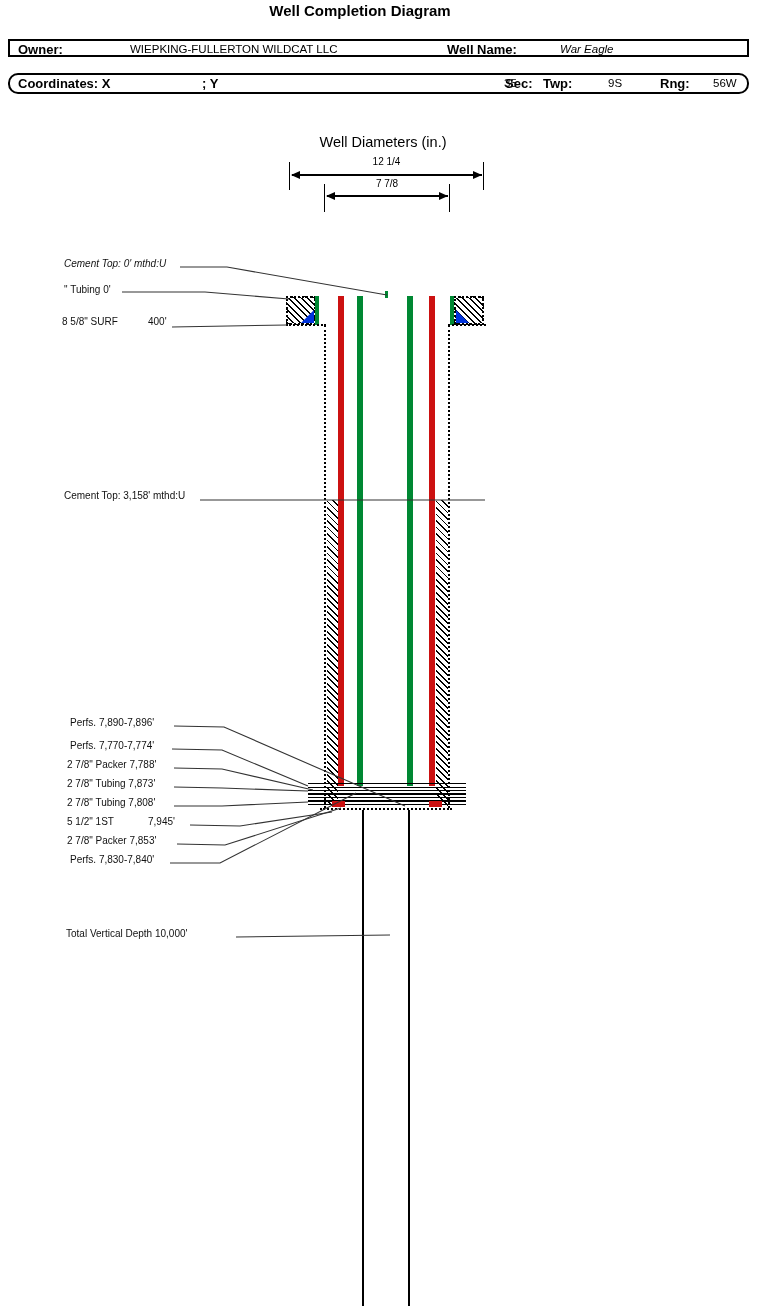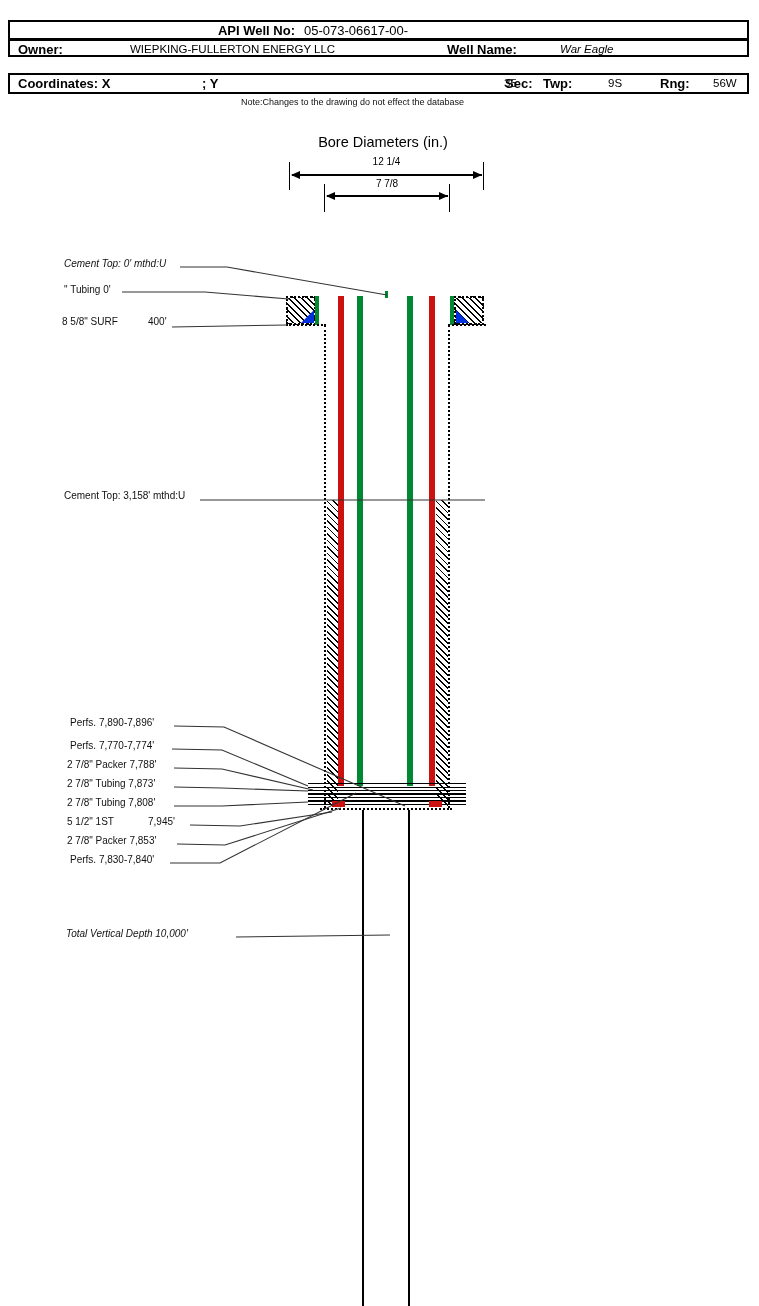--- a/index.html
+++ b/index.html
@@ -35,45 +35,41 @@
   .perfband{background:repeating-linear-gradient(to bottom,#000 0 1.4px,rgba(0,0,0,0) 1.4px 3.5px);}
   .holeline{width:1.8px;background:#000;}
   .lbl{font-size:10px;white-space:nowrap;color:#111;}
   svg.leaders{position:absolute;left:0;top:0;pointer-events:none;}
 </style>
 </head>
 <body>
 
 <div id="root">
 
+  <div class="abs page-title">Well Completion Diagram</div>
 
-  <div class="abs trow" style="top:20px;height:16px;">
-    <span class="cell hlbl" style="left:110px;width:175px;text-align:right;">API Well No:</span>
-    <span class="cell hval" style="left:294px;font-size:13px;">05-073-06617-00-</span>
-  </div>
   <div class="abs trow" style="top:39px;height:14px;">
     <span class="cell hlbl" style="left:8px;">Owner:</span>
-    <span class="cell hval" style="left:120px;">WIEPKING-FULLERTON ENERGY LLC</span>
+    <span class="cell hval" style="left:120px;">WIEPKING-FULLERTON WILDCAT LLC</span>
     <span class="cell hlbl" style="left:437px;">Well Name:</span>
     <span class="cell hval" style="left:550px;font-style:italic;">War Eagle</span>
   </div>
-  <div class="abs trow" style="top:73px;height:17px;">
+  <div class="abs trow" style="top:73px;height:17px;border-radius:10px;">
     <span class="cell hlbl" style="left:8px;">Coordinates: X</span>
     <span class="cell hlbl" style="left:192px;">; Y</span>
     <span class="cell hlbl" style="left:460px;margin-left:35px;">Sec:</span>
     <span class="cell hval" style="left:494px;">35</span>
     <span class="cell hlbl" style="left:533px;">Twp:</span>
     <span class="cell hval" style="left:598px;">9S</span>
     <span class="cell hlbl" style="left:650px;">Rng:</span>
     <span class="cell hval" style="left:703px;">56W</span>
   </div>
 
-  <div class="abs note">Note:Changes to the drawing do not effect the database</div>
 
-  <div class="abs bore-title">Bore Diameters (in.)</div>
+  <div class="abs bore-title">Well Diameters (in.)</div>
   <div class="abs dimtext" style="left:289px;top:156px;width:195px;text-align:center;">12 1/4</div>
   <div class="abs tick" style="left:289px;top:162px;height:28px;"></div>
   <div class="abs tick" style="left:483px;top:162px;height:28px;"></div>
   <div class="abs dimline" style="left:292px;top:174px;width:190px;"></div>
   <div class="abs arrow l" style="left:291px;top:171px;"></div>
   <div class="abs arrow r" style="left:473px;top:171px;"></div>
 
   <div class="abs dimtext" style="left:324px;top:178px;width:126px;text-align:center;">7 7/8</div>
   <div class="abs tick" style="left:324px;top:184px;height:28px;"></div>
   <div class="abs tick" style="left:449px;top:184px;height:28px;"></div>
@@ -139,15 +135,15 @@
   <div class="abs lbl" style="left:64px;top:490px;">Cement Top: 3,158' mthd:U</div>
   <div class="abs lbl" style="left:70px;top:717px;">Perfs. 7,890-7,896'</div>
   <div class="abs lbl" style="left:70px;top:740px;">Perfs. 7,770-7,774'</div>
   <div class="abs lbl" style="left:67px;top:759px;">2 7/8" Packer 7,788'</div>
   <div class="abs lbl" style="left:67px;top:778px;">2 7/8" Tubing 7,873'</div>
   <div class="abs lbl" style="left:67px;top:797px;">2 7/8" Tubing 7,808'</div>
   <div class="abs lbl" style="left:67px;top:816px;">5 1/2" 1ST</div>
   <div class="abs lbl" style="left:148px;top:816px;">7,945'</div>
   <div class="abs lbl" style="left:67px;top:835px;">2 7/8" Packer 7,853'</div>
   <div class="abs lbl" style="left:70px;top:854px;">Perfs. 7,830-7,840'</div>
-  <div class="abs lbl" style="left:66px;top:928px;font-style:italic;">Total Vertical Depth 10,000'</div>
+  <div class="abs lbl" style="left:66px;top:928px;">Total Vertical Depth 10,000'</div>
 
 </div>
 
 </body></html>

